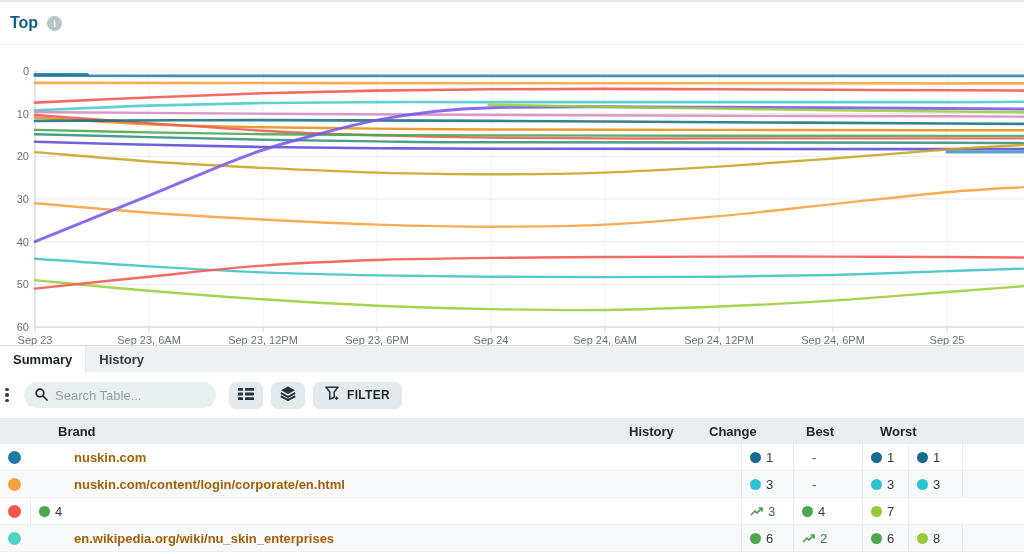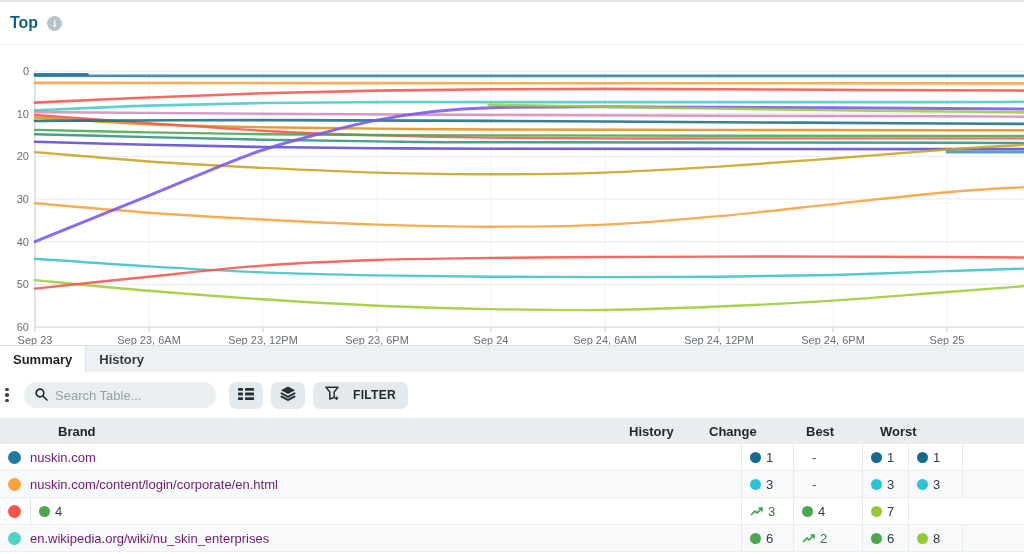--- a/index.html
+++ b/index.html
@@ -34,31 +34,31 @@
   .search-pill input { width:100%; height:100%; border:none; outline:none; background:#e9eef1;
     border-radius:13px; padding:0 10px 0 31px; font-size:13px; color:#333;
     font-family:"Liberation Sans", sans-serif; }
   .search-pill input::placeholder { color:#97a1a8; }
   .search-pill .mag { position:absolute; left:10px; top:5px; }
   .tbtn { height:27px; background:#e3e9ec; border:none; border-radius:7px; display:inline-flex;
     align-items:center; justify-content:center; cursor:pointer; }
   .tbtn.sq { width:34px; }
   .btn-cols { margin-left:13px; }
   .btn-layers { margin-left:8px; }
-  .btn-filter { margin-left:8px; padding:0 12px; gap:12px; font-size:12px; font-weight:bold;
+  .btn-filter { margin-left:8px; padding:0 12px; gap:6px; font-size:12px; font-weight:bold;
     color:#1d272c; letter-spacing:.3px; font-family:"Liberation Sans", sans-serif;border-radius:7px; }
 
   
   .grid-row { display:grid; grid-template-columns:30px 1fr 52px 69px 46px 54px 62px; align-items:center; }
   .thead { height:26px; background:#e9edef; font-size:13px; font-weight:bold; color:#21282c;gap:28px; }
   .trow { height:27px; font-size:13px; color:#333b40; background:#fff; border-bottom:1px solid #edf0f2; }
   .trow.alt { background:#f7f9fa; }
   .cell { height:100%; display:flex; align-items:center; }
   .cell.sep { border-left:1px solid #e6eaec; }
-  .brand-link { color:#701a75; font-weight:normal; cursor:pointer; white-space:nowrap; overflow:hidden; }
+  .brand-link { color:#a16207; font-weight:bold; cursor:pointer; white-space:nowrap; overflow:hidden;margin-left:44px; }
   .legend-dot { width:13px; height:13px; border-radius:50%; margin-left:8px; }
   .rank-dot { width:11px; height:11px; border-radius:50%; margin-right:5px; flex:0 0 auto; }
   .rank-cell { padding-left:8px; }
   .dash { color:#4a5358; padding-left:10px; }
   .chg-val { margin-left:4px; color:#2f7a3a; }
 </style>
 </head>
 <body>
 
 <div class="card">

